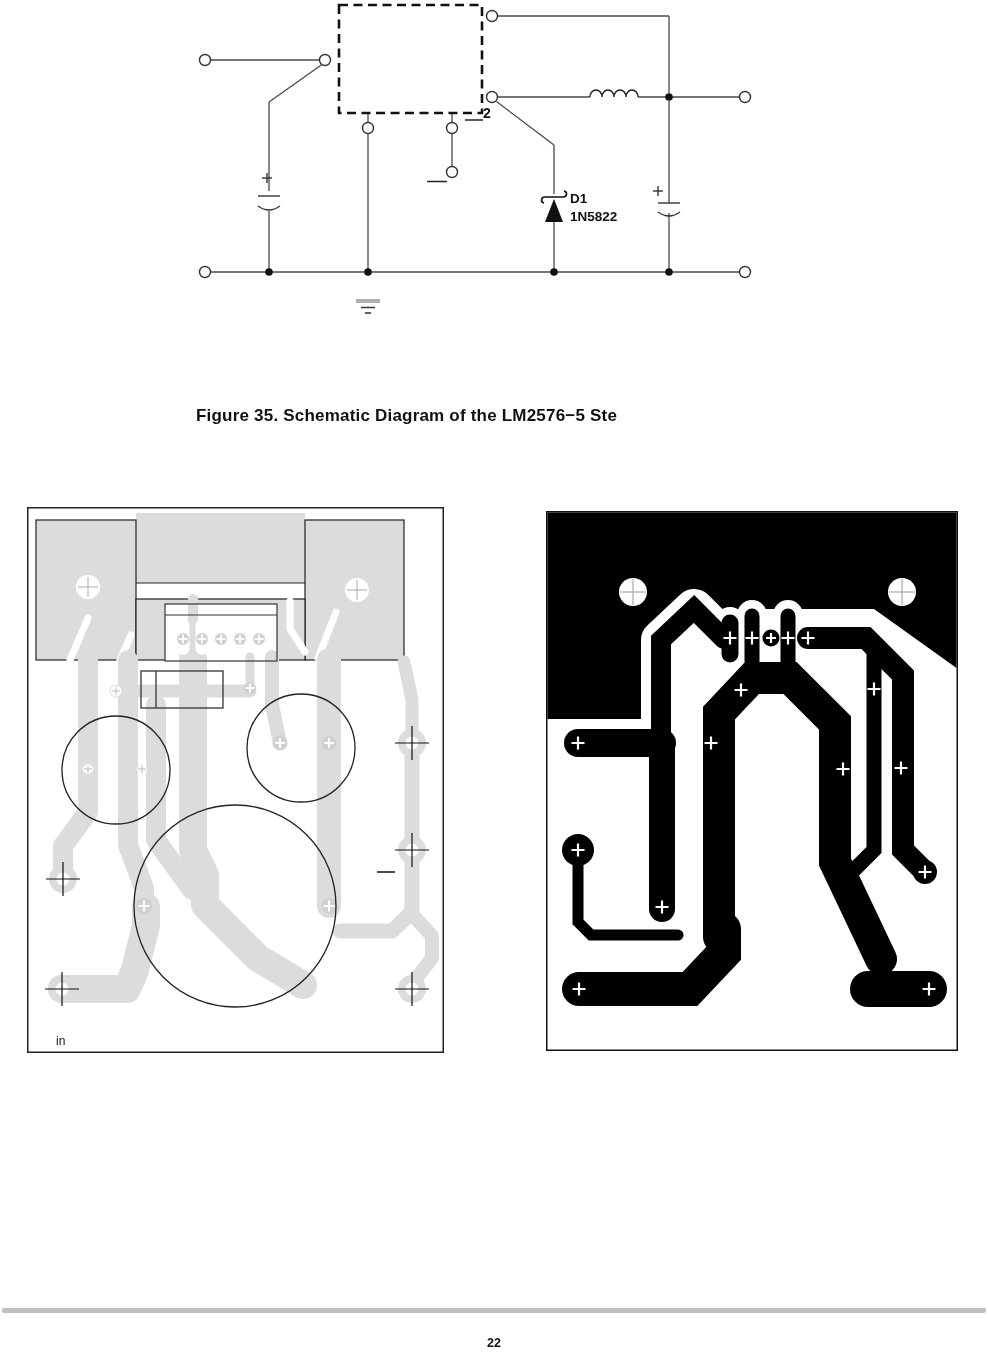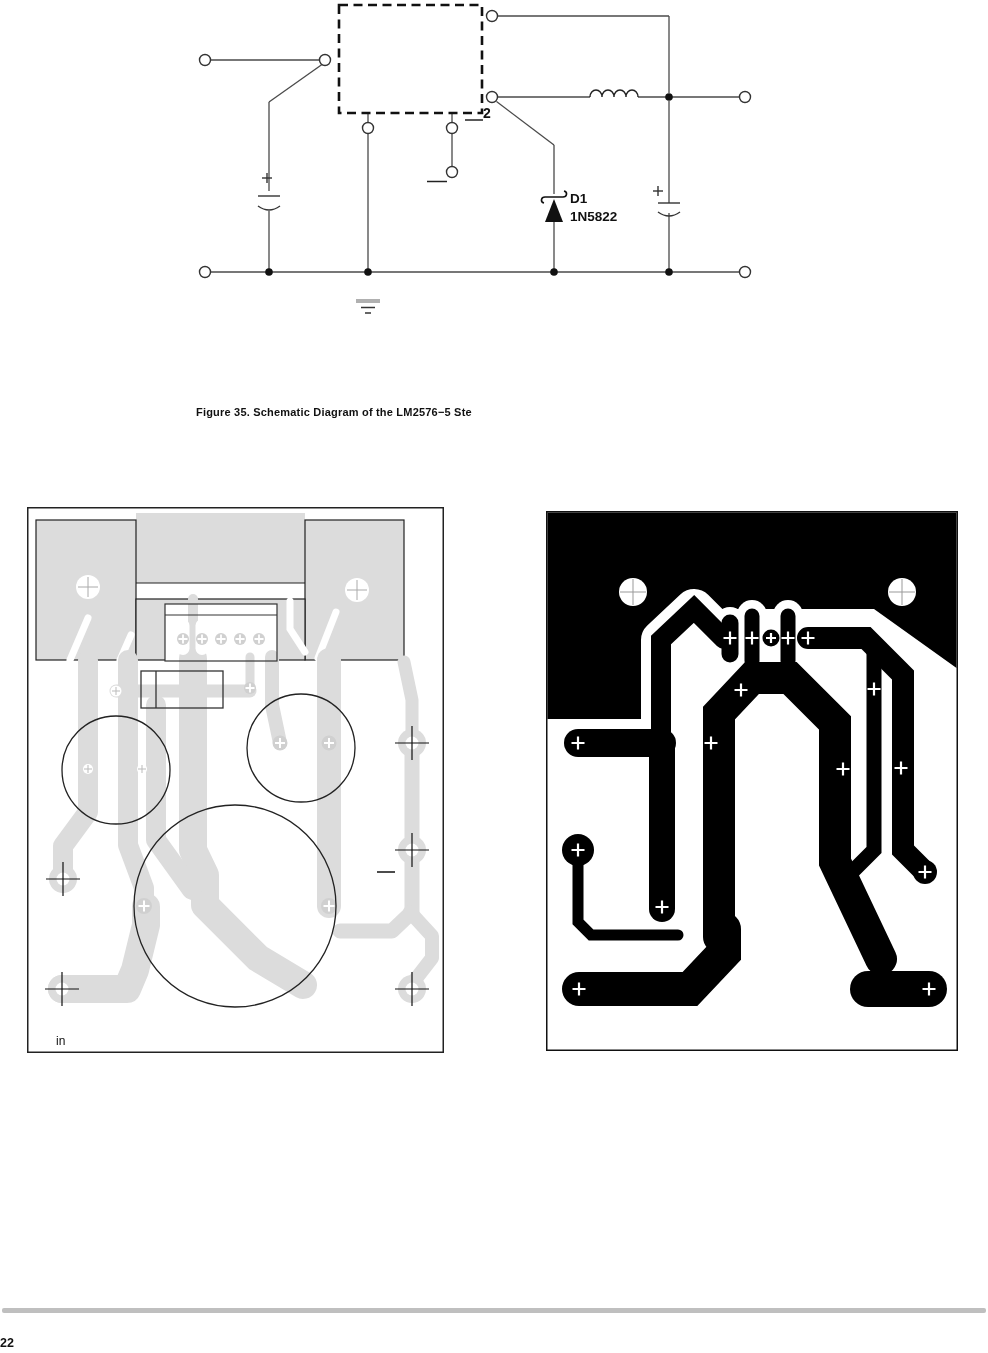--- a/index.html
+++ b/index.html
@@ -1,21 +1,21 @@
 <!DOCTYPE html>
 <html><head>
 <meta charset="utf-8">
 <style>
   html,body{margin:0;padding:0;background:#888;}
   #page{position:relative;width:988px;height:1353px;background:#ffffff;overflow:hidden;
         font-family:"Liberation Sans","DejaVu Sans",sans-serif;}
   .abs{position:absolute;}
-  #caption{font-weight:bold;font-size:11px;color:#111;letter-spacing:.2px;white-space:nowrap;}
+  #caption{font-weight:bold;font-size:17px;color:#111;letter-spacing:.2px;white-space:nowrap;}
   #footer-url{width:988px;text-align:center;font-weight:bold;font-size:15px;color:#111;}
-  #footer-page{width:988px;font-weight:bold;font-size:12.5px;color:#111;}
+  #footer-page{width:988px;text-align:center;font-weight:bold;font-size:12.5px;color:#111;}
   #footer-bar{background:#bfbfbf;border-radius:2px;}
   svg text{font-family:"Liberation Sans","DejaVu Sans",sans-serif;}
 </style>
 </head>
 <body>
 
 <div id="page">
 
   <svg class="abs" style="left:0;top:0" width="988" height="340" viewBox="0 0 988 340">
     <g stroke="#4a4a4a" stroke-width="1.3" fill="none">

